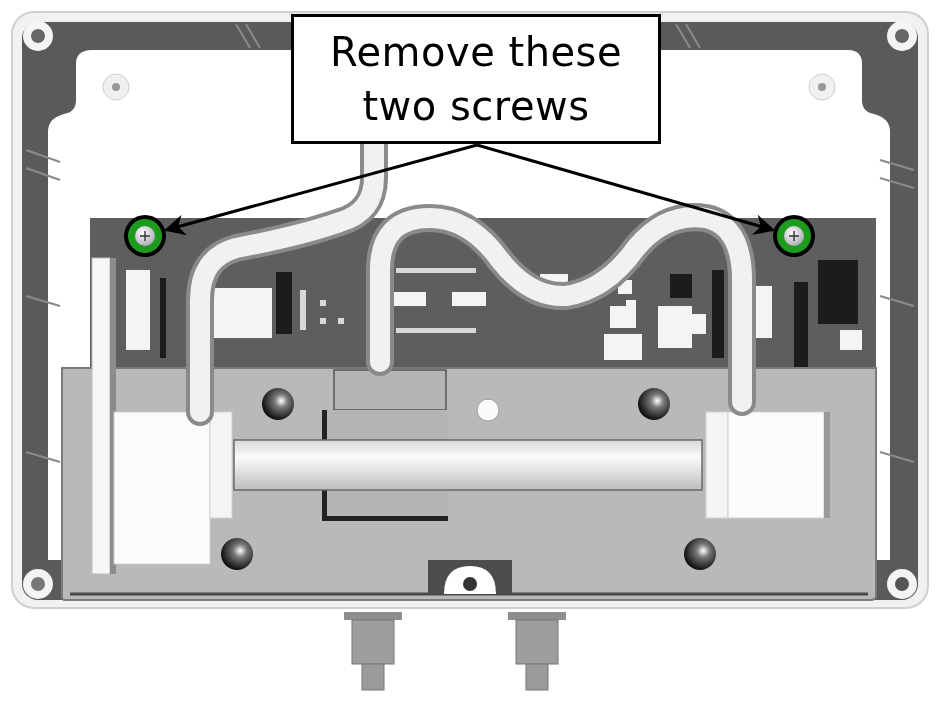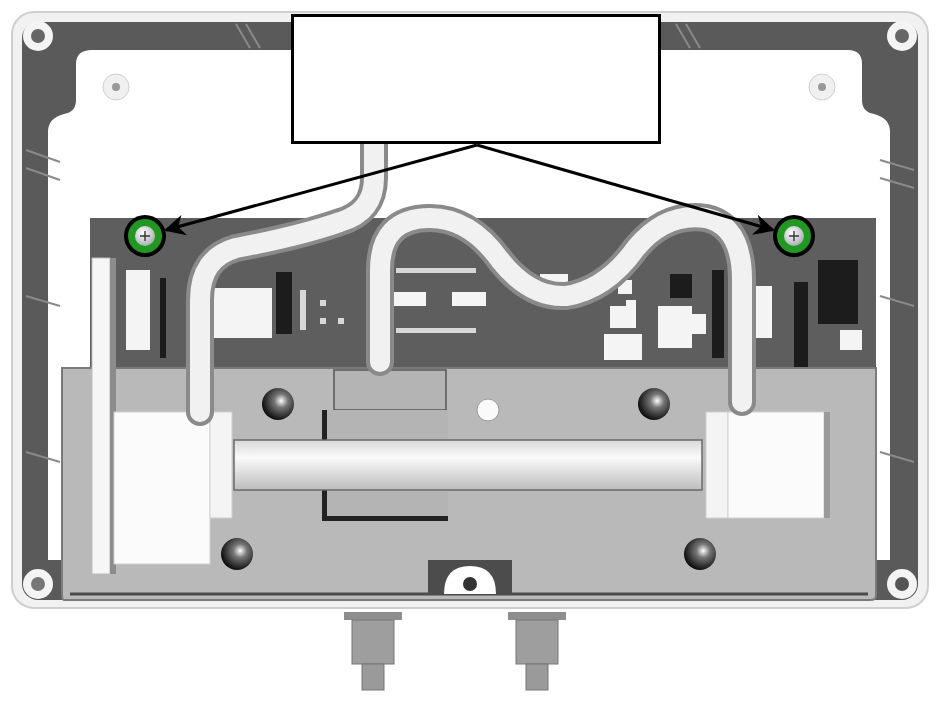--- a/index.html
+++ b/index.html
@@ -174,14 +174,16 @@
   </g>
   <g>
     <circle cx="794" cy="236" r="21" fill="#000"></circle>
     <circle cx="794" cy="236" r="17" fill="#1e9a1e"></circle>
     <circle cx="794" cy="236" r="10" fill="url(#screwHead)"></circle>
     <path d="M794,231 V241 M789,236 H799" stroke="#333" stroke-width="1.4"></path>
   </g>
 </svg>
 
 <div class="callout">
+  <span>Remove these</span>
+  <span>two screws</span>
 </div>
 </div>
 
 </body></html>

